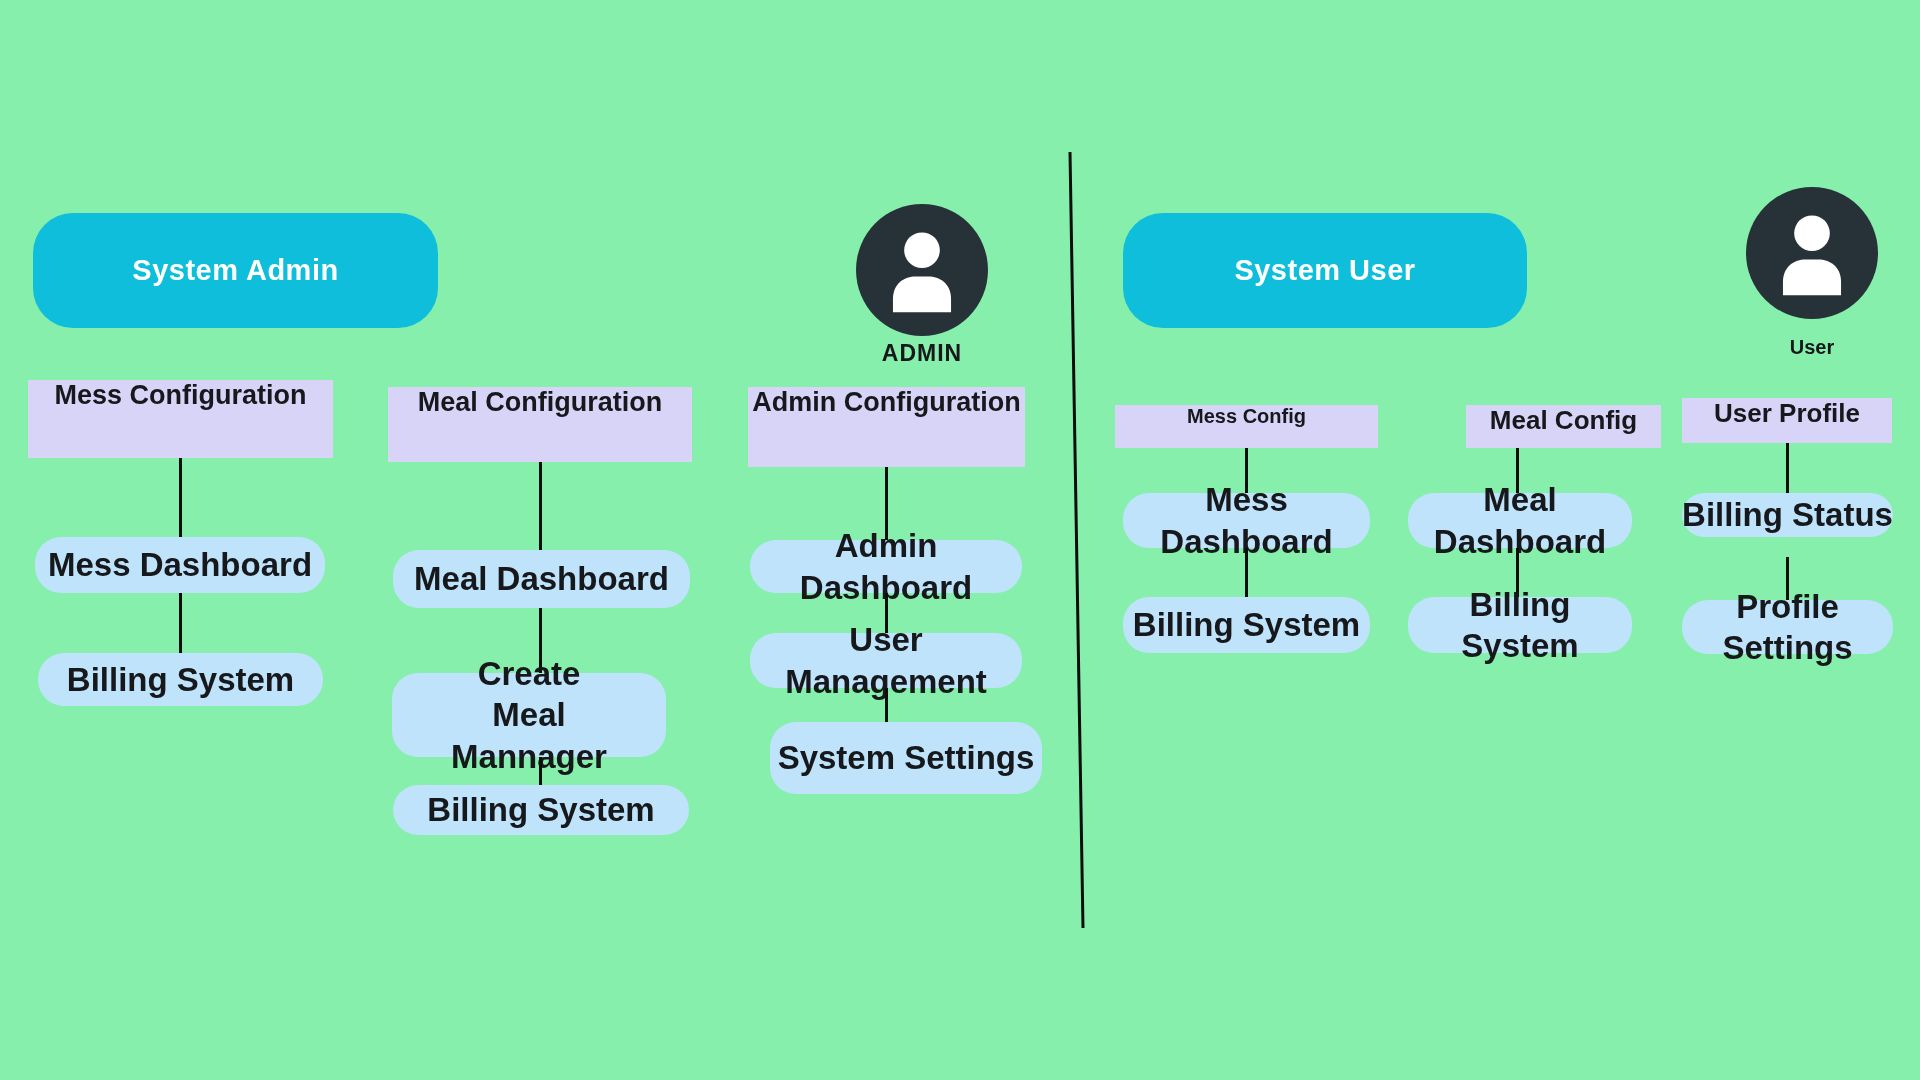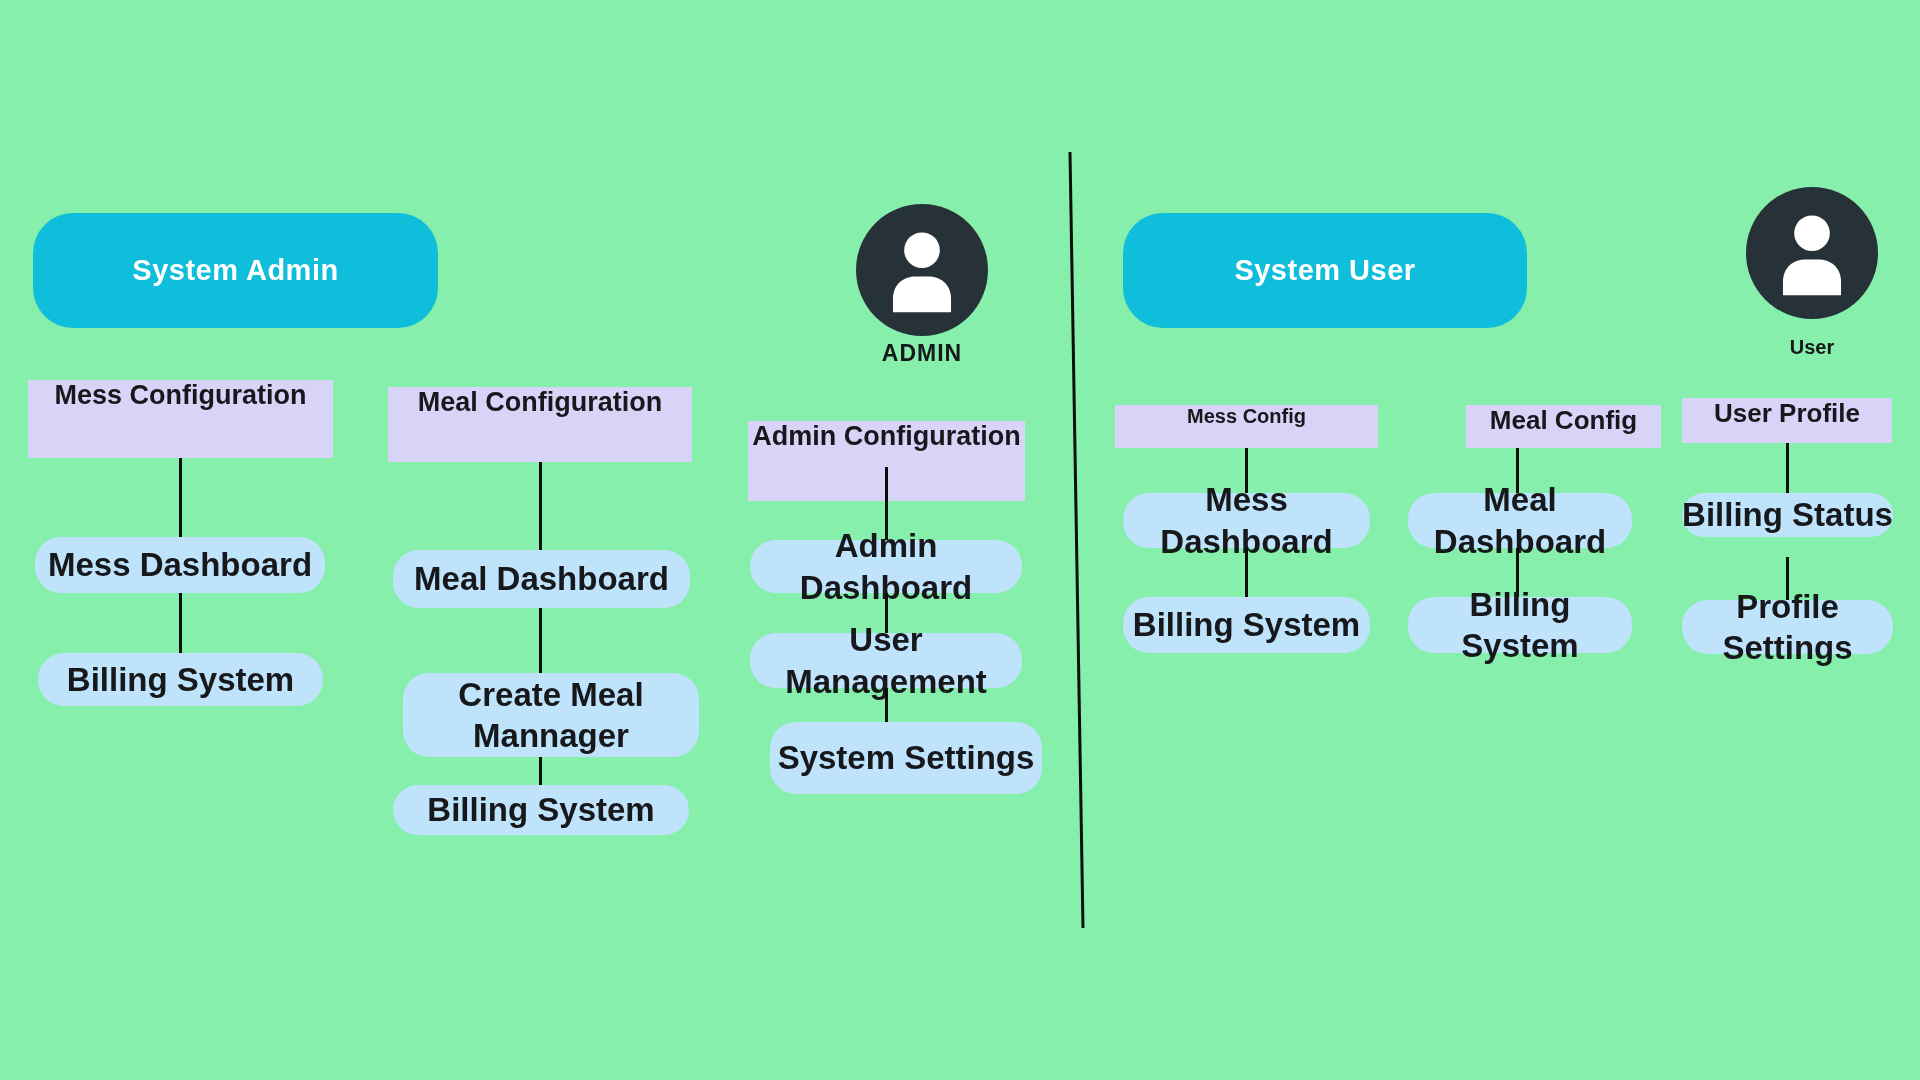--- a/index.html
+++ b/index.html
@@ -79,29 +79,29 @@
   </div>
 
   <div class="category-box" style="left:388px;top:387px;width:304px;height:75px;">
     <span>Meal Configuration</span>
   </div>
   <div class="connector" style="left:539px;top:462px;height:88px;"></div>
   <div class="item-box" style="left:393px;top:550px;width:297px;height:58px;">
     <span>Meal Dashboard</span>
   </div>
   <div class="connector" style="left:539px;top:608px;height:65px;"></div>
-  <div class="item-box" style="left:403px;top:673px;width:296px;height:84px;padding:0 48px;">
+  <div class="item-box" style="left:392px;top:673px;width:274px;height:84px;padding:0 48px;">
     <span>Create Meal Mannager</span>
   </div>
   <div class="connector" style="left:539px;top:757px;height:28px;"></div>
   <div class="item-box" style="left:393px;top:785px;width:296px;height:50px;">
     <span>Billing System</span>
   </div>
 
-  <div class="category-box" style="left:748px;top:387px;width:277px;height:80px;margin-top:34px;">
+  <div class="category-box" style="left:748px;top:387px;width:277px;height:80px;">
     <span>Admin Configuration</span>
   </div>
   <div class="connector" style="left:885px;top:467px;height:73px;"></div>
   <div class="item-box" style="left:750px;top:540px;width:272px;height:53px;">
     <span>Admin Dashboard</span>
   </div>
   <div class="connector" style="left:885px;top:593px;height:40px;"></div>
   <div class="item-box" style="left:750px;top:633px;width:272px;height:55px;">
     <span>User Management</span>
   </div>

